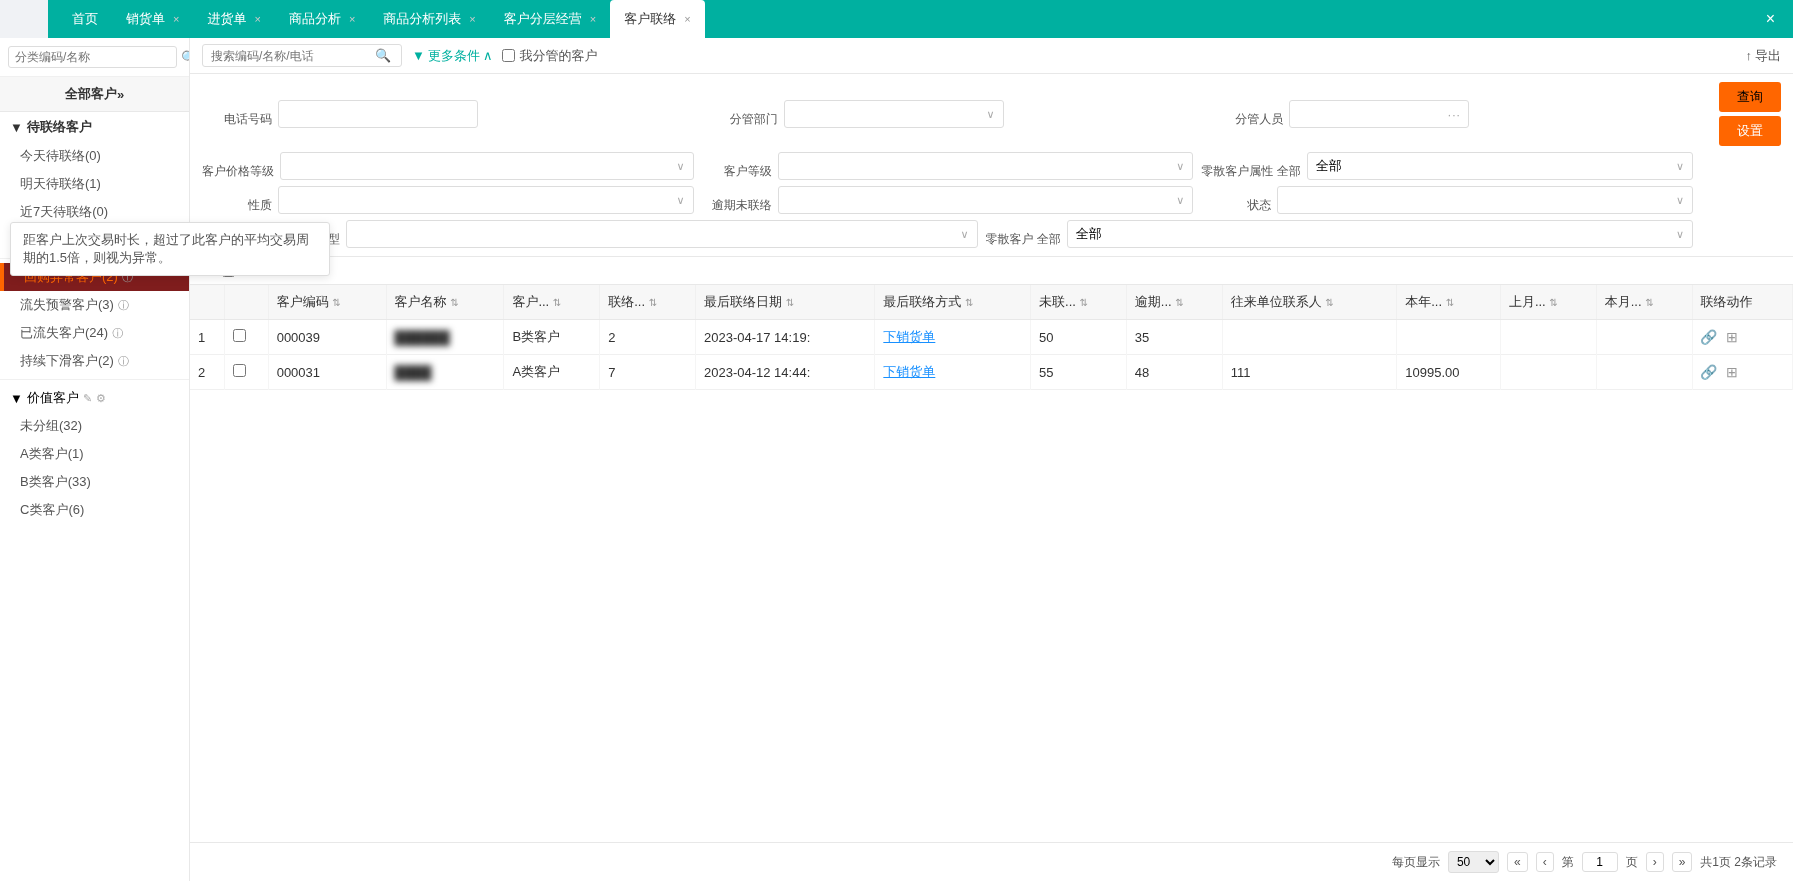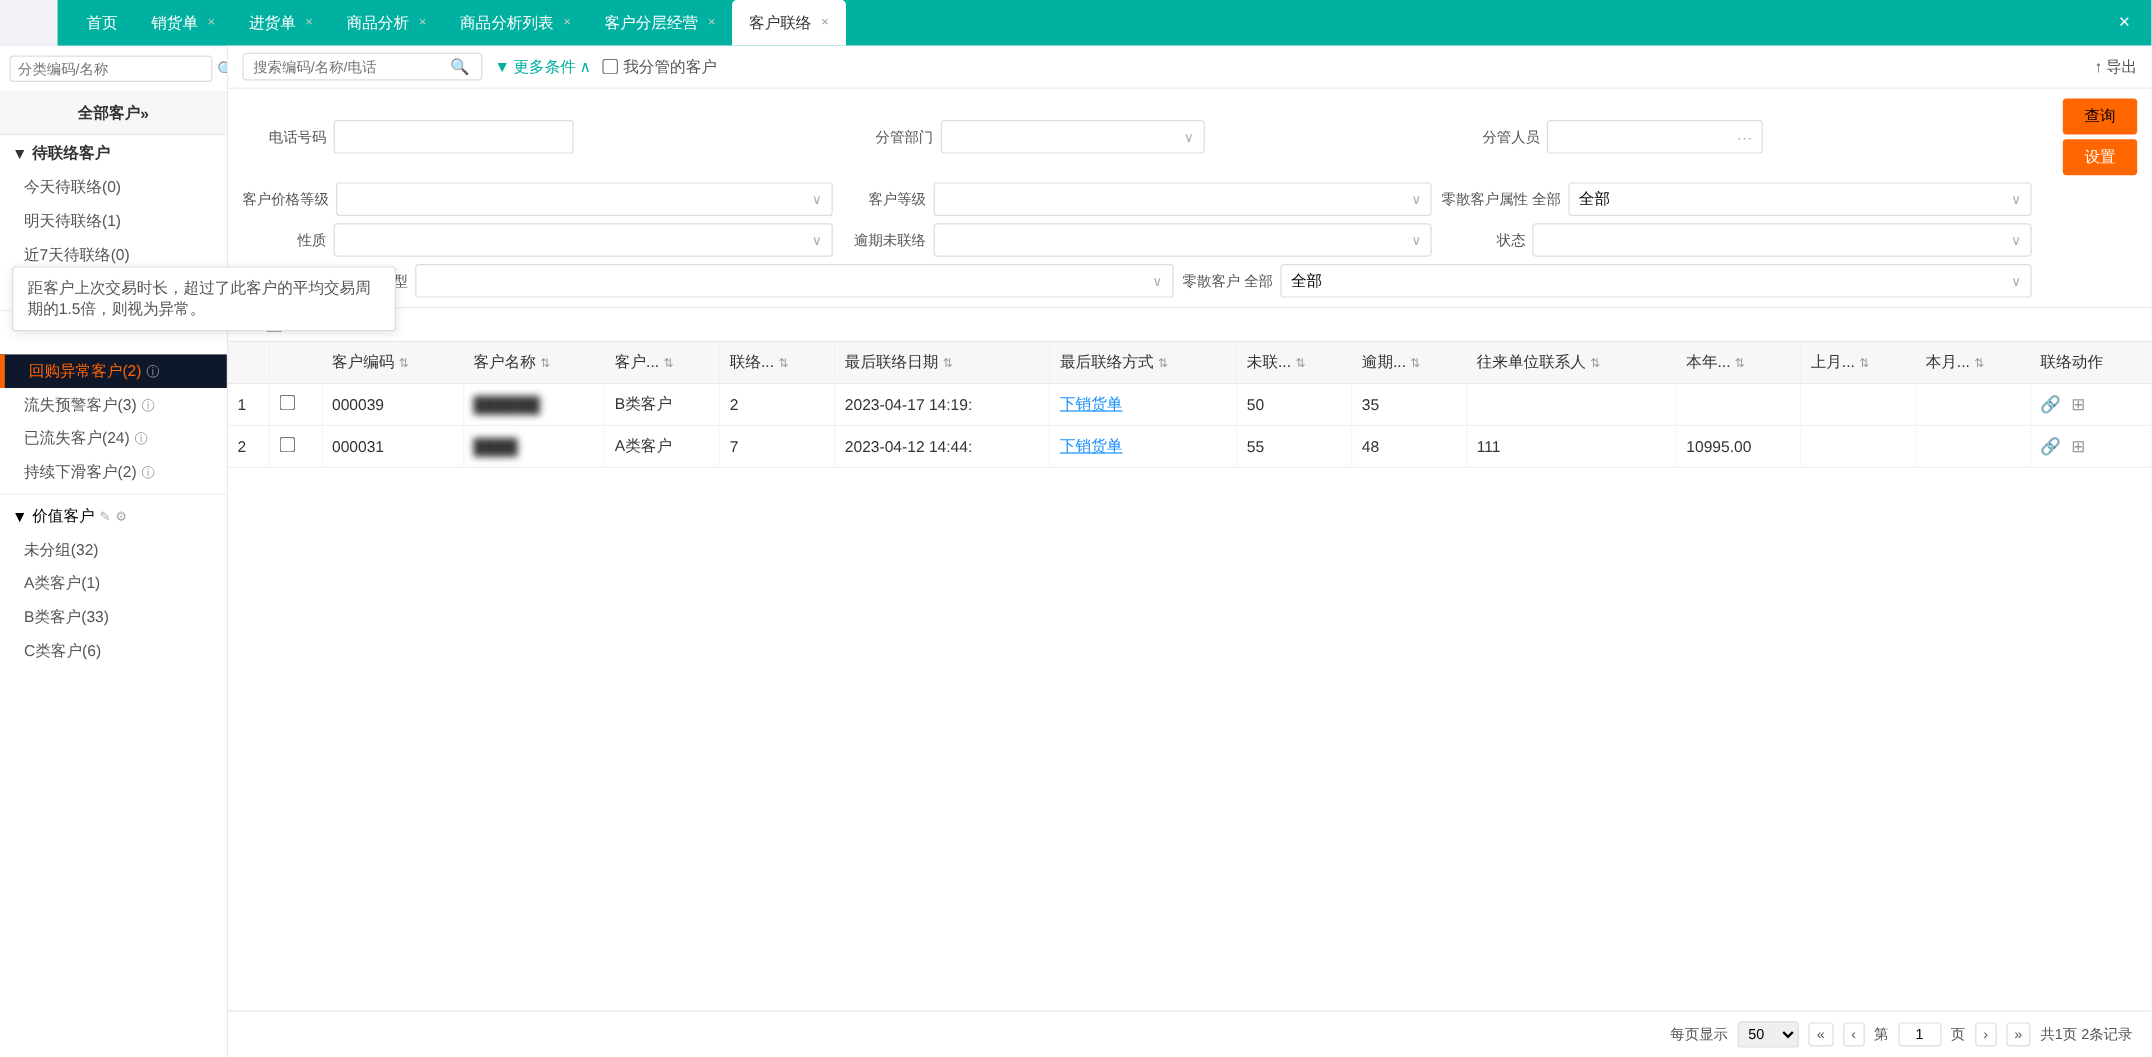--- a/index.html
+++ b/index.html
@@ -41,21 +41,21 @@
     }
     .sidebar-section-header span { font-weight: bold; color: #333; }
     .sidebar-collapse-btn { color: #999; cursor: pointer; }
     .sidebar-group-label {
       display: flex; align-items: center; padding: 6px 10px; color: #333;
       font-weight: bold; font-size: 12px; cursor: pointer; gap: 4px;
     }
     .sidebar-item {
       padding: 5px 10px 5px 20px; color: #555; cursor: pointer; font-size: 12px;
     }
-    .sidebar-item.active { background: #0f172a; color: #ff6600; border-left: 3px solid #ff6600; margin-top: 32px; }
+    .sidebar-item.active { background: #7f1d1d; color: #ff6600; border-left: 3px solid #ff6600; }
     .sidebar-divider { height: 1px; background: #f0f0f0; margin: 4px 0; }
     .sidebar-group-row {
       display: flex; align-items: center; padding: 5px 10px; font-size: 12px; cursor: pointer; gap: 4px;
     }
     .sidebar-group-row .edit-icon { color: #aaa; font-size: 11px; }
 
     
     .tooltip-box {
       position: absolute; left: 10px; top: 222px; background: #fff;
       border: 1px solid #ddd; border-radius: 3px; padding: 8px 12px;
@@ -91,21 +91,21 @@
 
     
     .advanced-filter {
       background: #fff; padding: 8px 12px; border-bottom: 1px solid #e8e8e8;
     }
     .filter-row {
       display: flex; align-items: center; gap: 8px; margin-bottom: 6px;
     }
     .filter-row:last-child { margin-bottom: 0; }
     .filter-cell {
-      display: flex; align-items: center; flex: 1; gap: 6px; min-width: 0;
+      display: flex; align-items: flex-end; flex: 1; gap: 6px; min-width: 0;
     }
     .filter-label { color: #555; white-space: nowrap; font-size: 12px; min-width: 70px; text-align: right; }
     .filter-select {
       flex: 1; border: 1px solid #ddd; border-radius: 3px; padding: 4px 8px;
       font-size: 12px; display: flex; align-items: center; justify-content: space-between;
       cursor: pointer; background: #fff; min-height: 28px;
     }
     .filter-select .chevron { color: #aaa; font-size: 11px; }
     .filter-input {
       flex: 1; border: 1px solid #ddd; border-radius: 3px; padding: 4px 8px;

